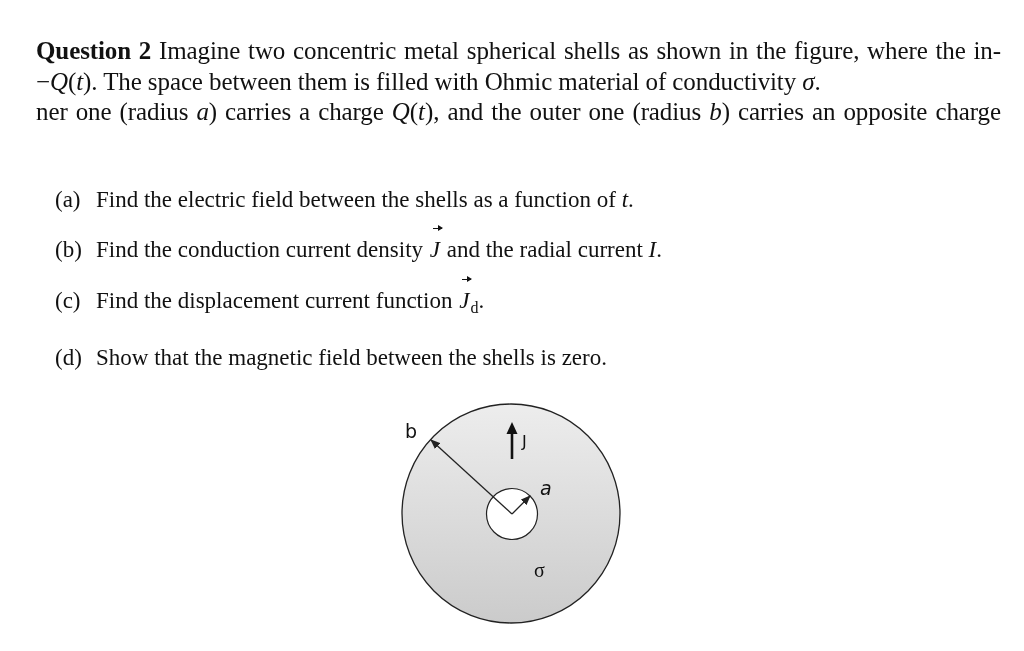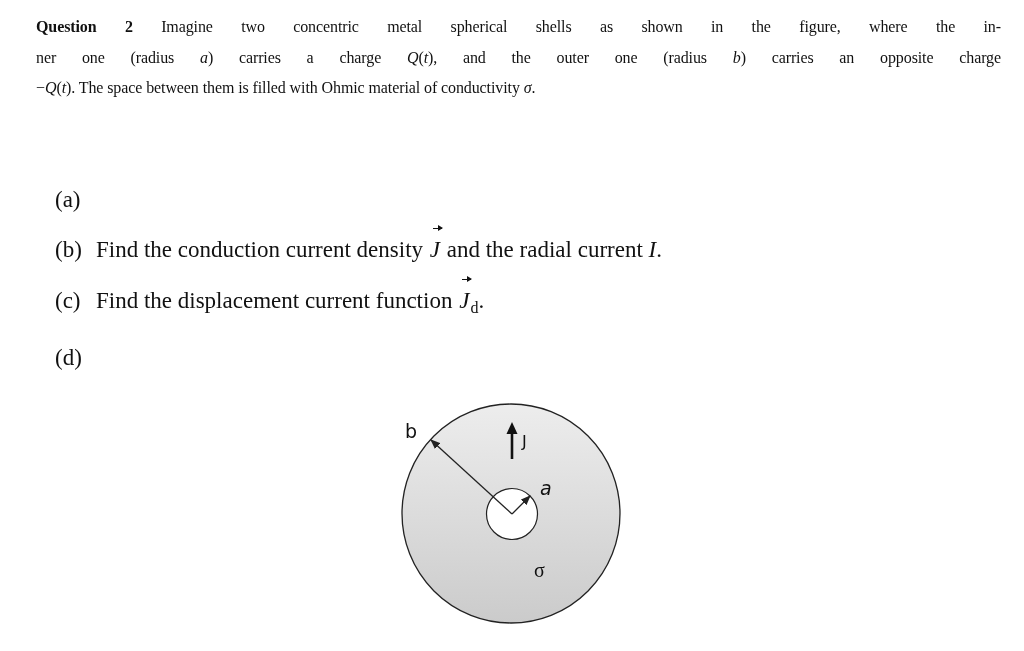--- a/index.html
+++ b/index.html
@@ -11,23 +11,23 @@
       width: 1024px;
       height: 651px;
       position: relative;
       overflow: hidden;
       font-family: "Liberation Serif", "DejaVu Serif", serif;
       color: #111111;
     }
     .intro {
       position: absolute;
       left: 36px;
-      top: 12px;
+      top: 36px;
       width: 965px;
-      font-size: 16px;
+      font-size: 25px;
       line-height: 30.5px;
       text-align: justify;
       letter-spacing: -0.1px;
     }
     .intro .line {
       display: block;
       white-space: nowrap;
       text-align-last: justify;
     }
     .intro .line.last {
@@ -97,38 +97,40 @@
     }
   </style>
 </head>
 <body>
 
 <div class="intro">
   <span class="line">
     <span class="q-title">Question 2</span>
     <span> <span>Imagine two concentric metal spherical shells as shown in the figure, where the in-</span></span>
   </span>
+  <span class="line last"><span>−</span><span class="math">Q</span><span>(</span><span class="math">t</span><span>). The space between them is filled with Ohmic material of conductivity </span><span class="math">σ</span><span>.</span></span>
   <span class="line"><span>ner one (radius </span><span class="math">a</span><span>) carries a charge </span><span class="math">Q</span><span>(</span><span class="math">t</span><span>), and the outer one (radius </span><span class="math">b</span><span>) carries an opposite charge</span></span>
-  <span class="line last"><span>−</span><span class="math">Q</span><span>(</span><span class="math">t</span><span>). The space between them is filled with Ohmic material of conductivity </span><span class="math">σ</span><span>.</span></span>
 </div>
 
 <div class="parts">
   <div class="part">
     <span class="part-label">(a)</span>
+    <span><span>Find the electric field between the shells as a function of </span><span class="math">t</span><span>.</span></span>
   </div>
   <div class="part">
     <span class="part-label">(b)</span>
     <span><span>Find the conduction current density </span><span class="vec">J</span><span> and the radial current </span><span class="math">I</span><span>.</span></span>
   </div>
   <div class="part">
     <span class="part-label">(c)</span>
     <span><span>Find the displacement current function </span><span class="vec">J</span><span class="sub">d</span><span>.</span></span>
   </div>
   <div class="part">
     <span class="part-label">(d)</span>
+    <span><span>Show that the magnetic field between the shells is zero.</span></span>
   </div>
 </div>
 
 <div class="figure">
   <svg width="240" height="251" viewBox="390 400 240 251">
     <defs>
       <linearGradient id="shellGrad" x1="0" y1="0" x2="0" y2="1">
         <stop offset="0%" id="grad-top" stop-color="#ededed"></stop>
         <stop offset="100%" id="grad-bottom" stop-color="#cbcbcb"></stop>
       </linearGradient>

